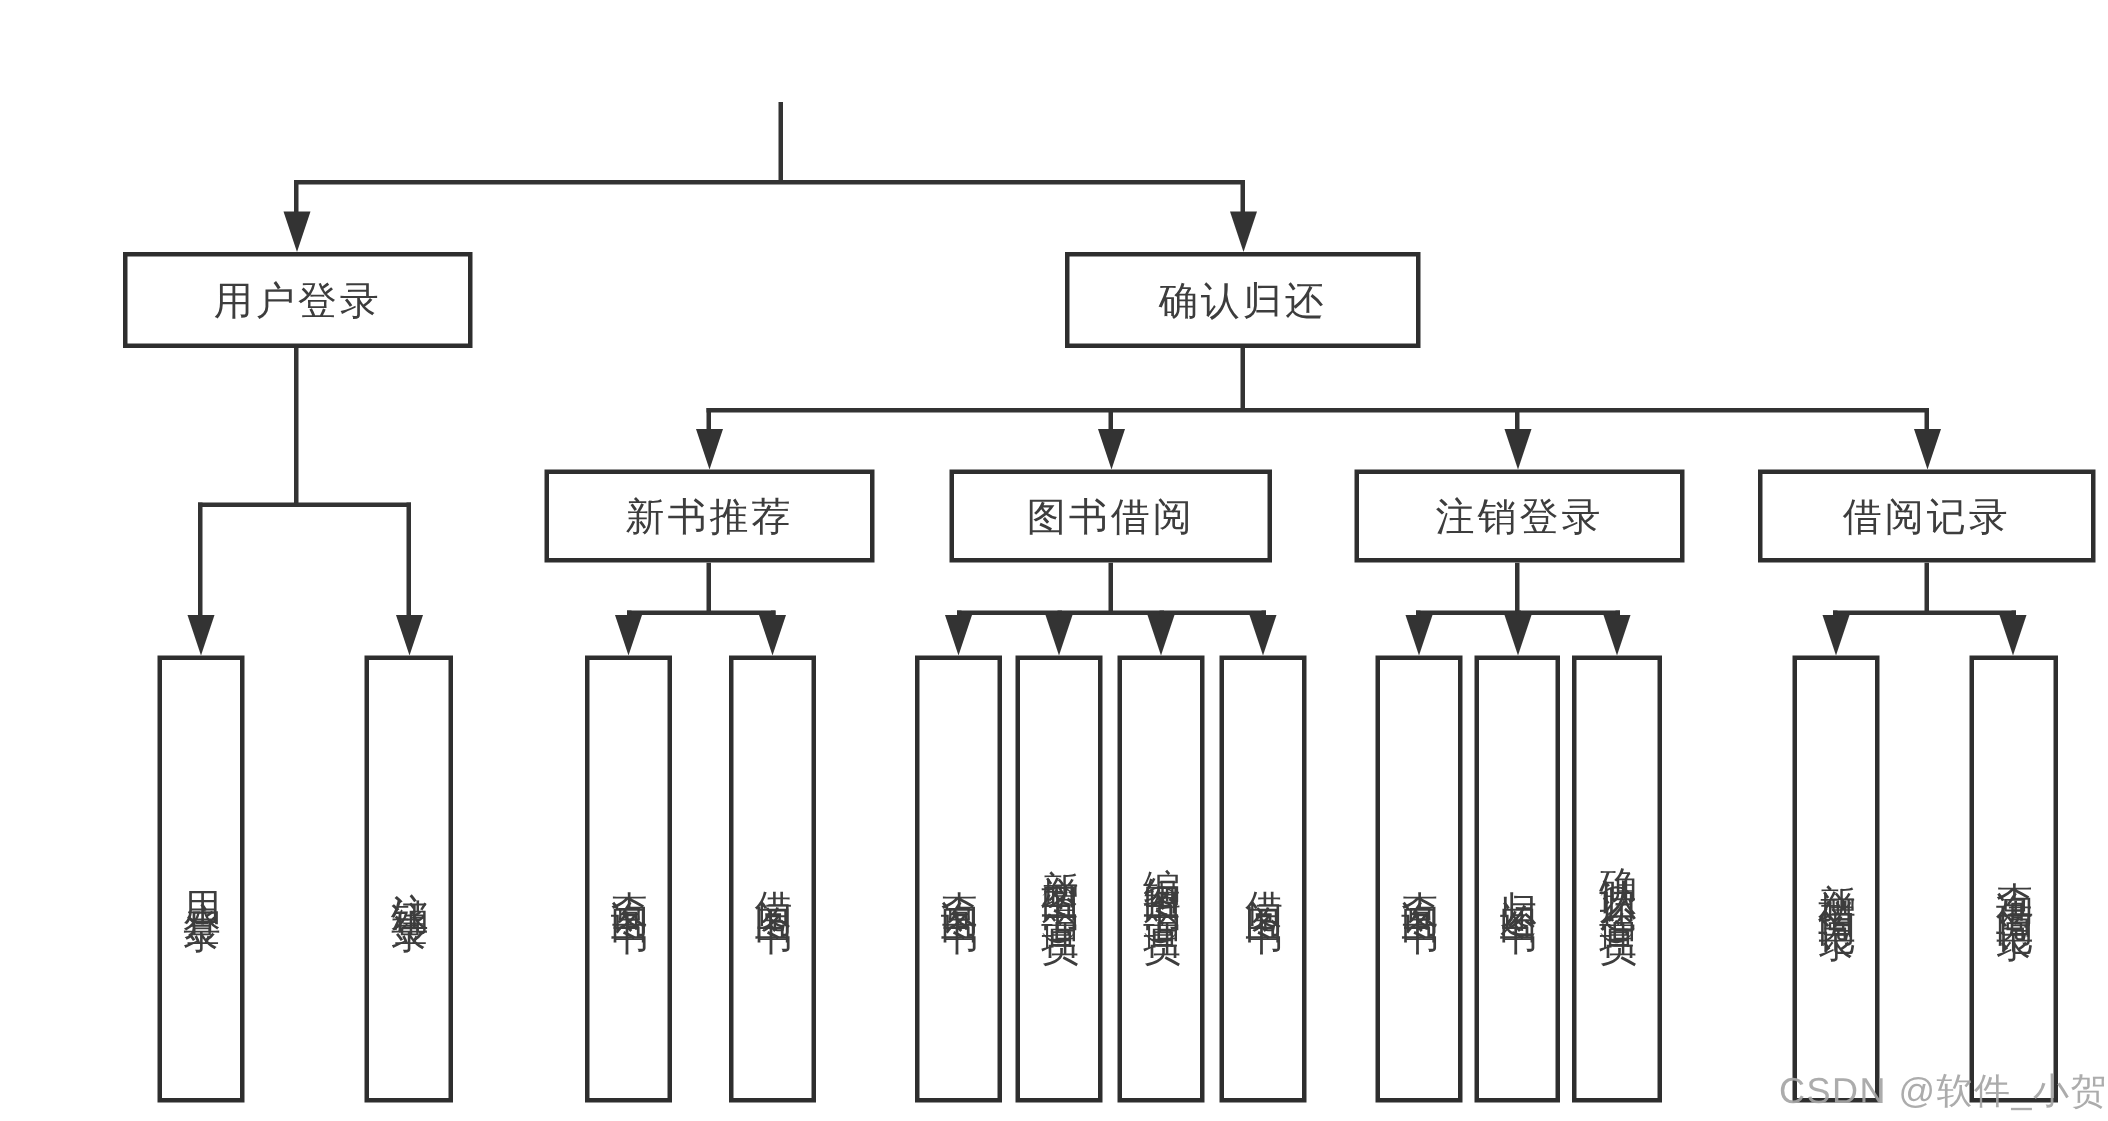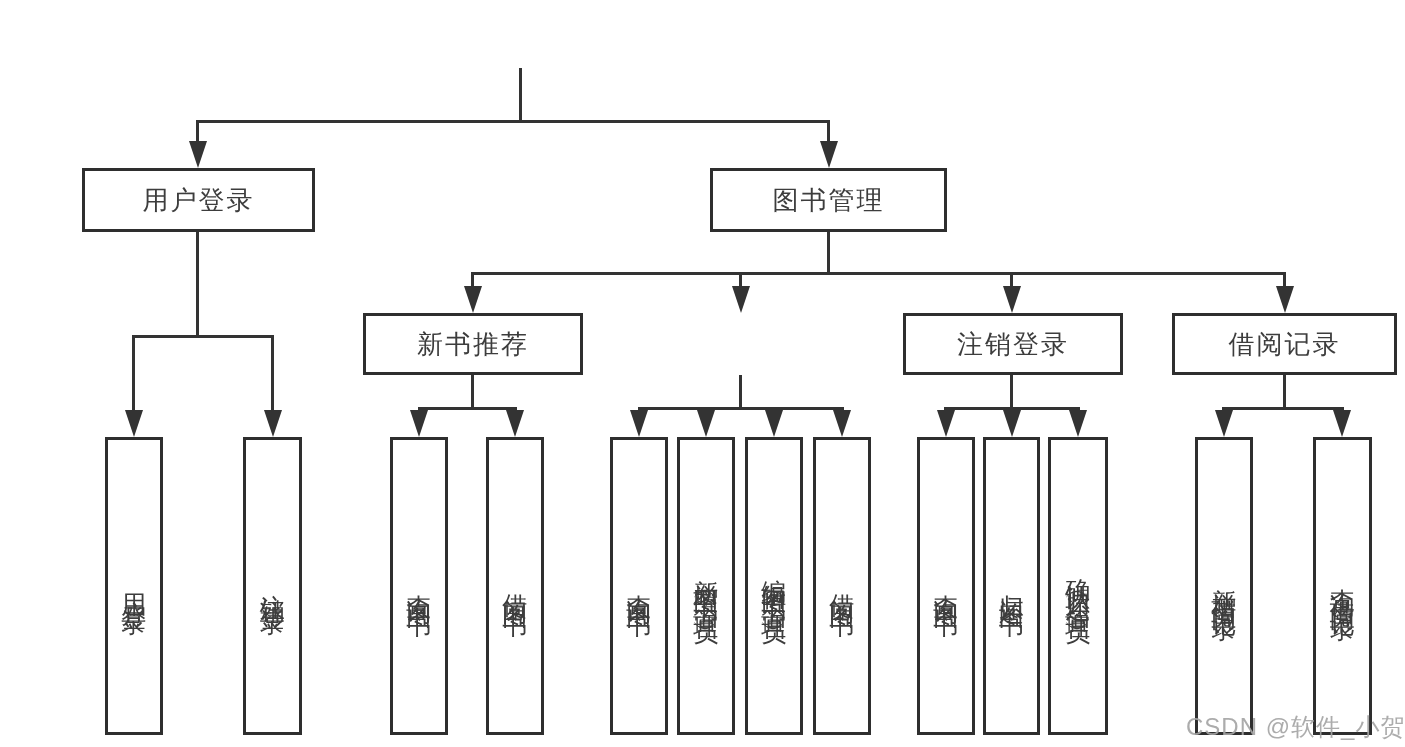--- a/index.html
+++ b/index.html
@@ -115,25 +115,28 @@
   <div class="vline" style="left:1222px;top:407px;height:7px;"></div>
   <div class="arrow" style="left:1215px;top:410px;"></div>
   <div class="vline" style="left:1341px;top:407px;height:7px;"></div>
   <div class="arrow" style="left:1333px;top:410px;"></div>
 
 
   <div class="box" style="left:82px;top:168px;width:233px;height:64px;">
     <span>用户登录</span>
   </div>
   <div class="box" style="left:710px;top:168px;width:237px;height:64px;">
-    <span>图书管理</span>
+    <span>确认归还</span>
   </div>
 
   <div class="box" style="left:363px;top:313px;width:220px;height:62px;">
     <span>新书推荐</span>
+  </div>
+  <div class="box" style="left:633px;top:313px;width:215px;height:62px;">
+    <span>图书借阅</span>
   </div>
   <div class="box" style="left:903px;top:313px;width:220px;height:62px;">
     <span>注销登录</span>
   </div>
   <div class="box" style="left:1172px;top:313px;width:225px;height:62px;">
     <span>借阅记录</span>
   </div>
 
   <div class="box vbox" style="left:105px;top:437px;width:58px;height:298px;">
     <span>用户登录</span>

